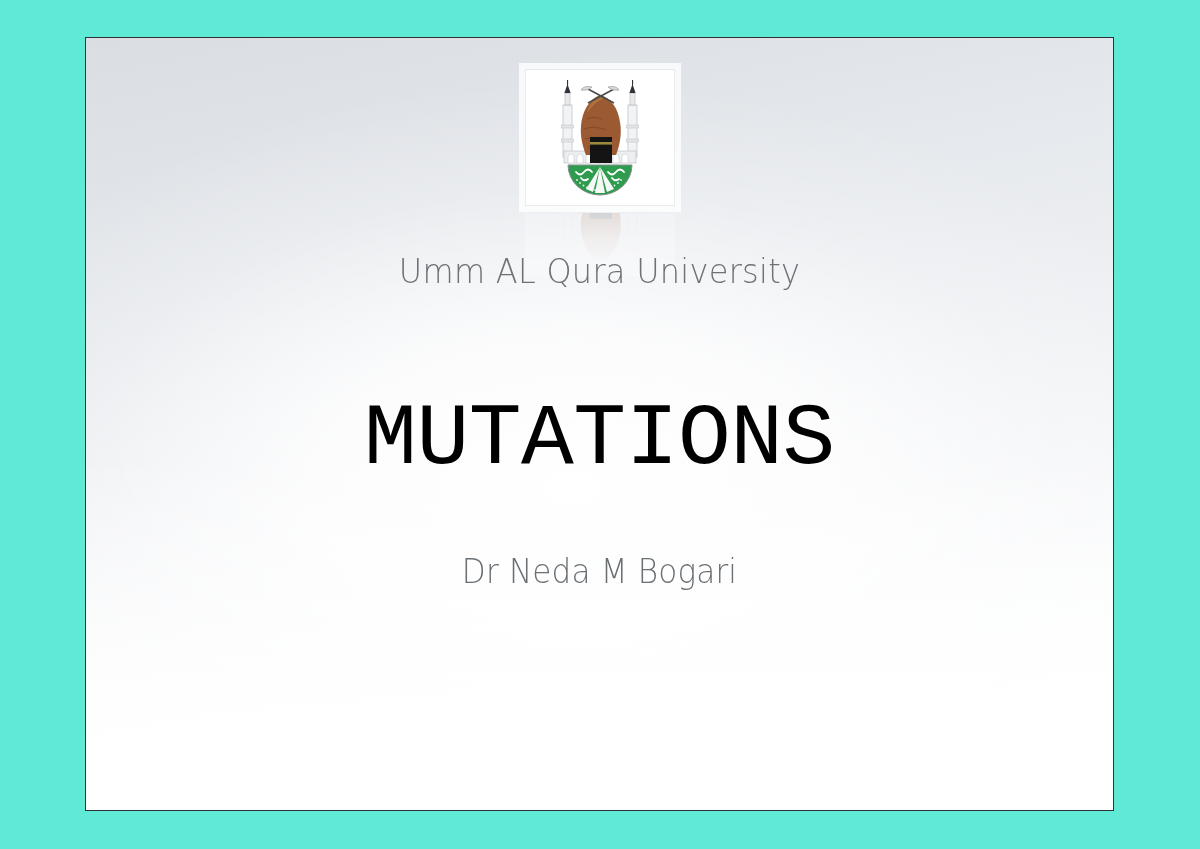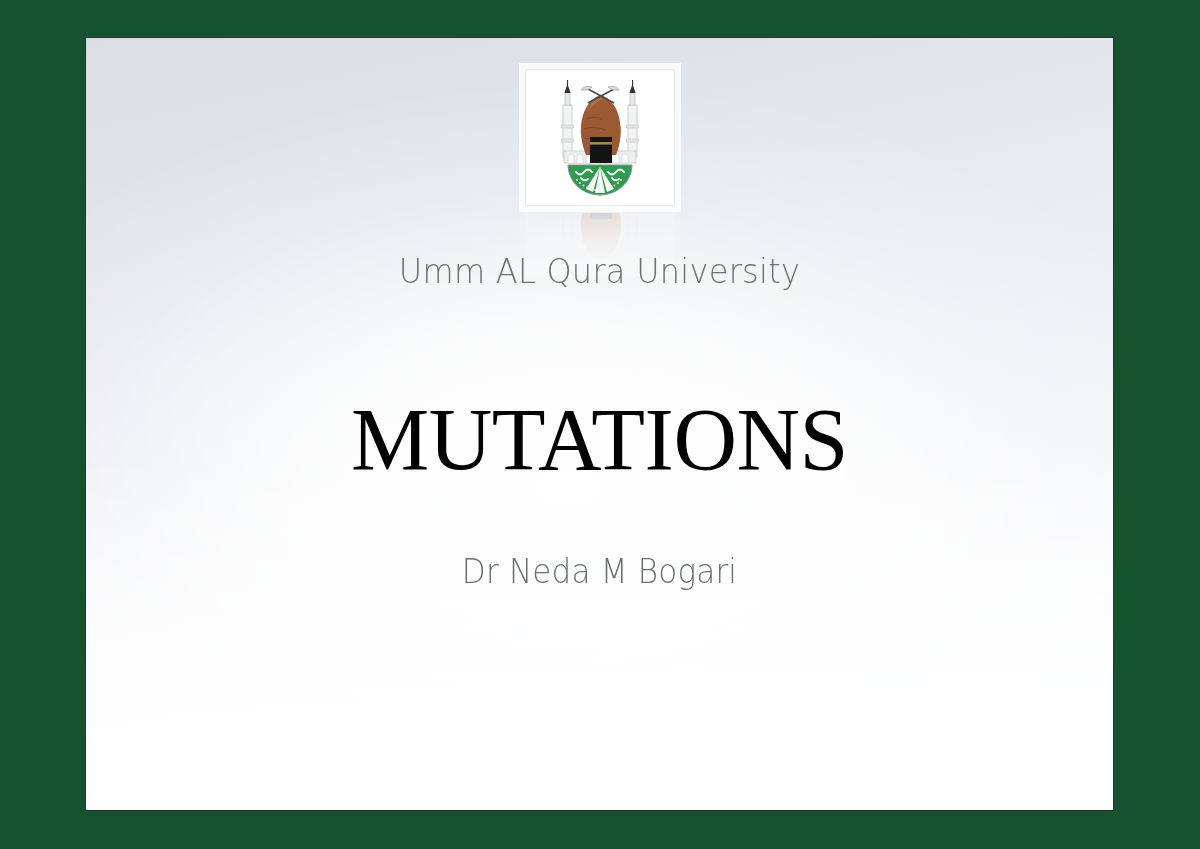--- a/index.html
+++ b/index.html
@@ -15,21 +15,21 @@
     font-family: "Liberation Sans", sans-serif;
   }
 
   
   .slide-canvas {
     position: absolute;
     left: 0;
     top: 0;
     width: 1200px;
     height: 849px;
-    background: #14532d;
+    background: #5eead4;
   }
 
   .slide {
     position: absolute;
     left: 85px;
     top: 37px;
     width: 1029px;
     height: 774px;
     border: 1.5px solid #2e3238;
     box-sizing: border-box;
@@ -135,21 +135,21 @@
     white-space: nowrap;
     transform: scaleX(0.94);
   }
 
   .slide-title {
     position: absolute;
     left: 0;
     right: 0;
     top: 358px;
     text-align: center;
-    font-family: Liberation Serif, serif;
+    font-family: Liberation Mono, monospace;
     font-weight: 400;
     font-size: 88px;
     line-height: 1;
     letter-spacing: -0.5px;
     color: #000000;
     white-space: nowrap;
   }
 
   .presenter {
     position: absolute;

